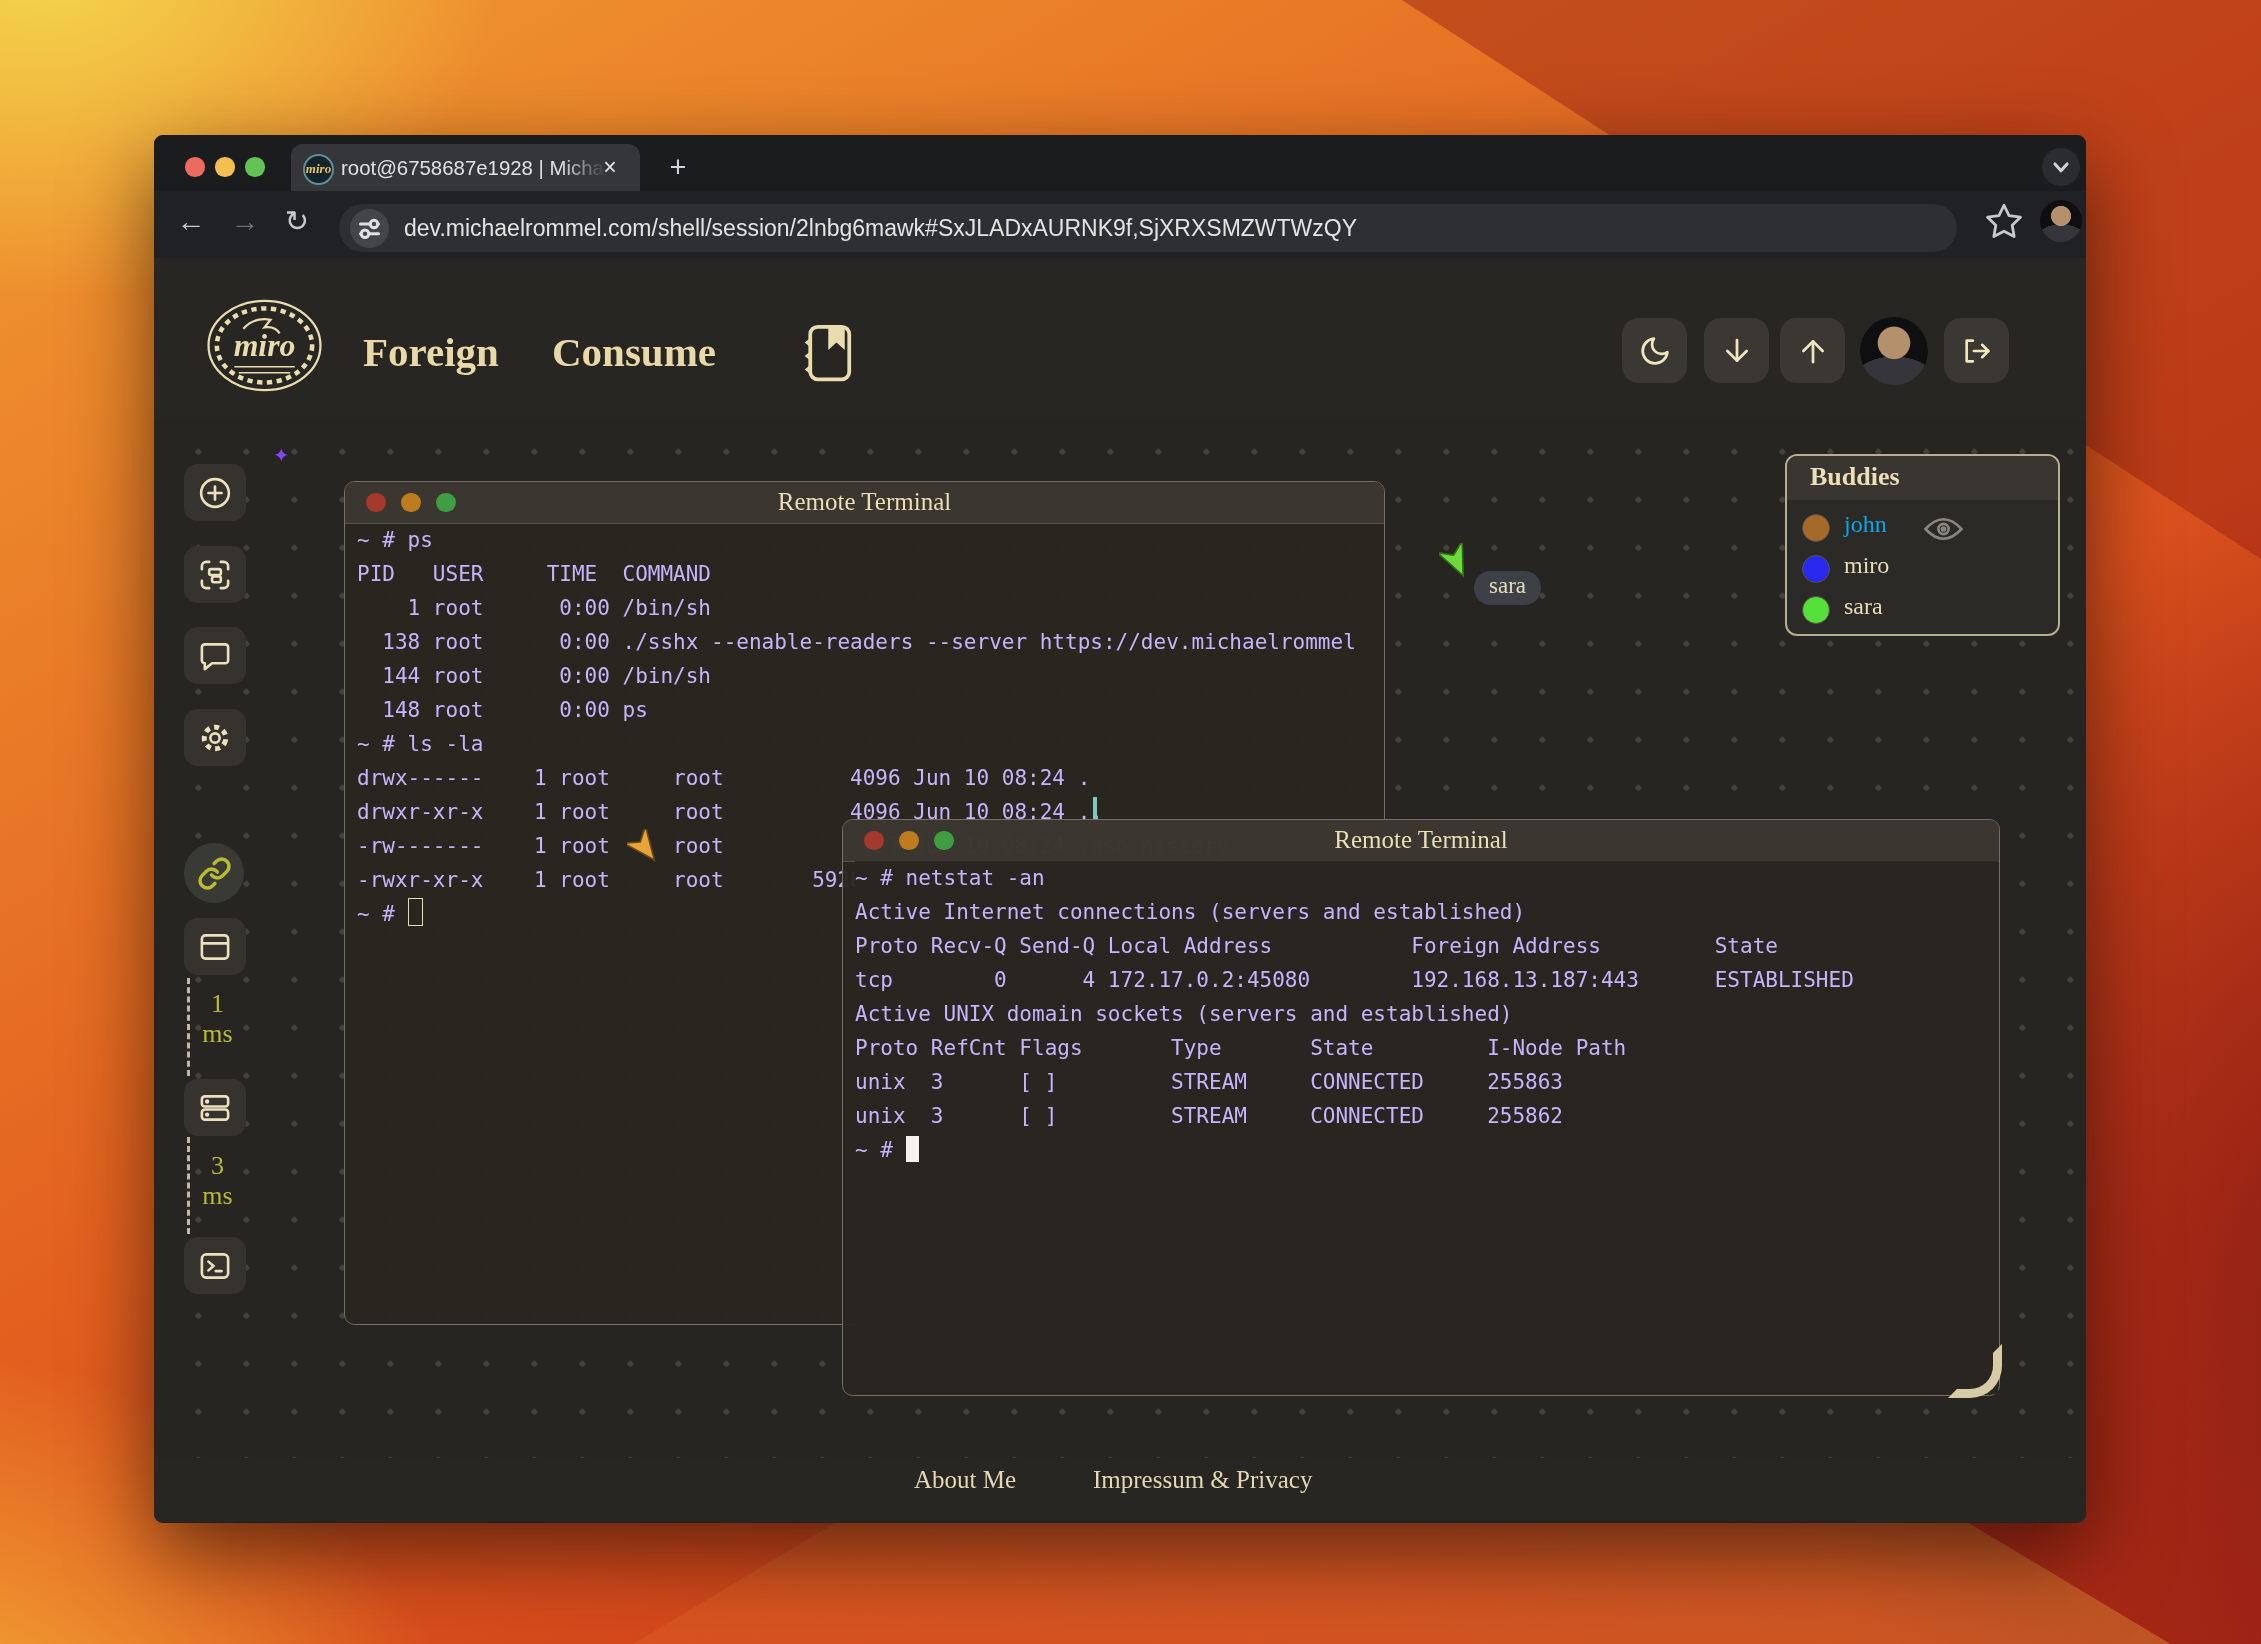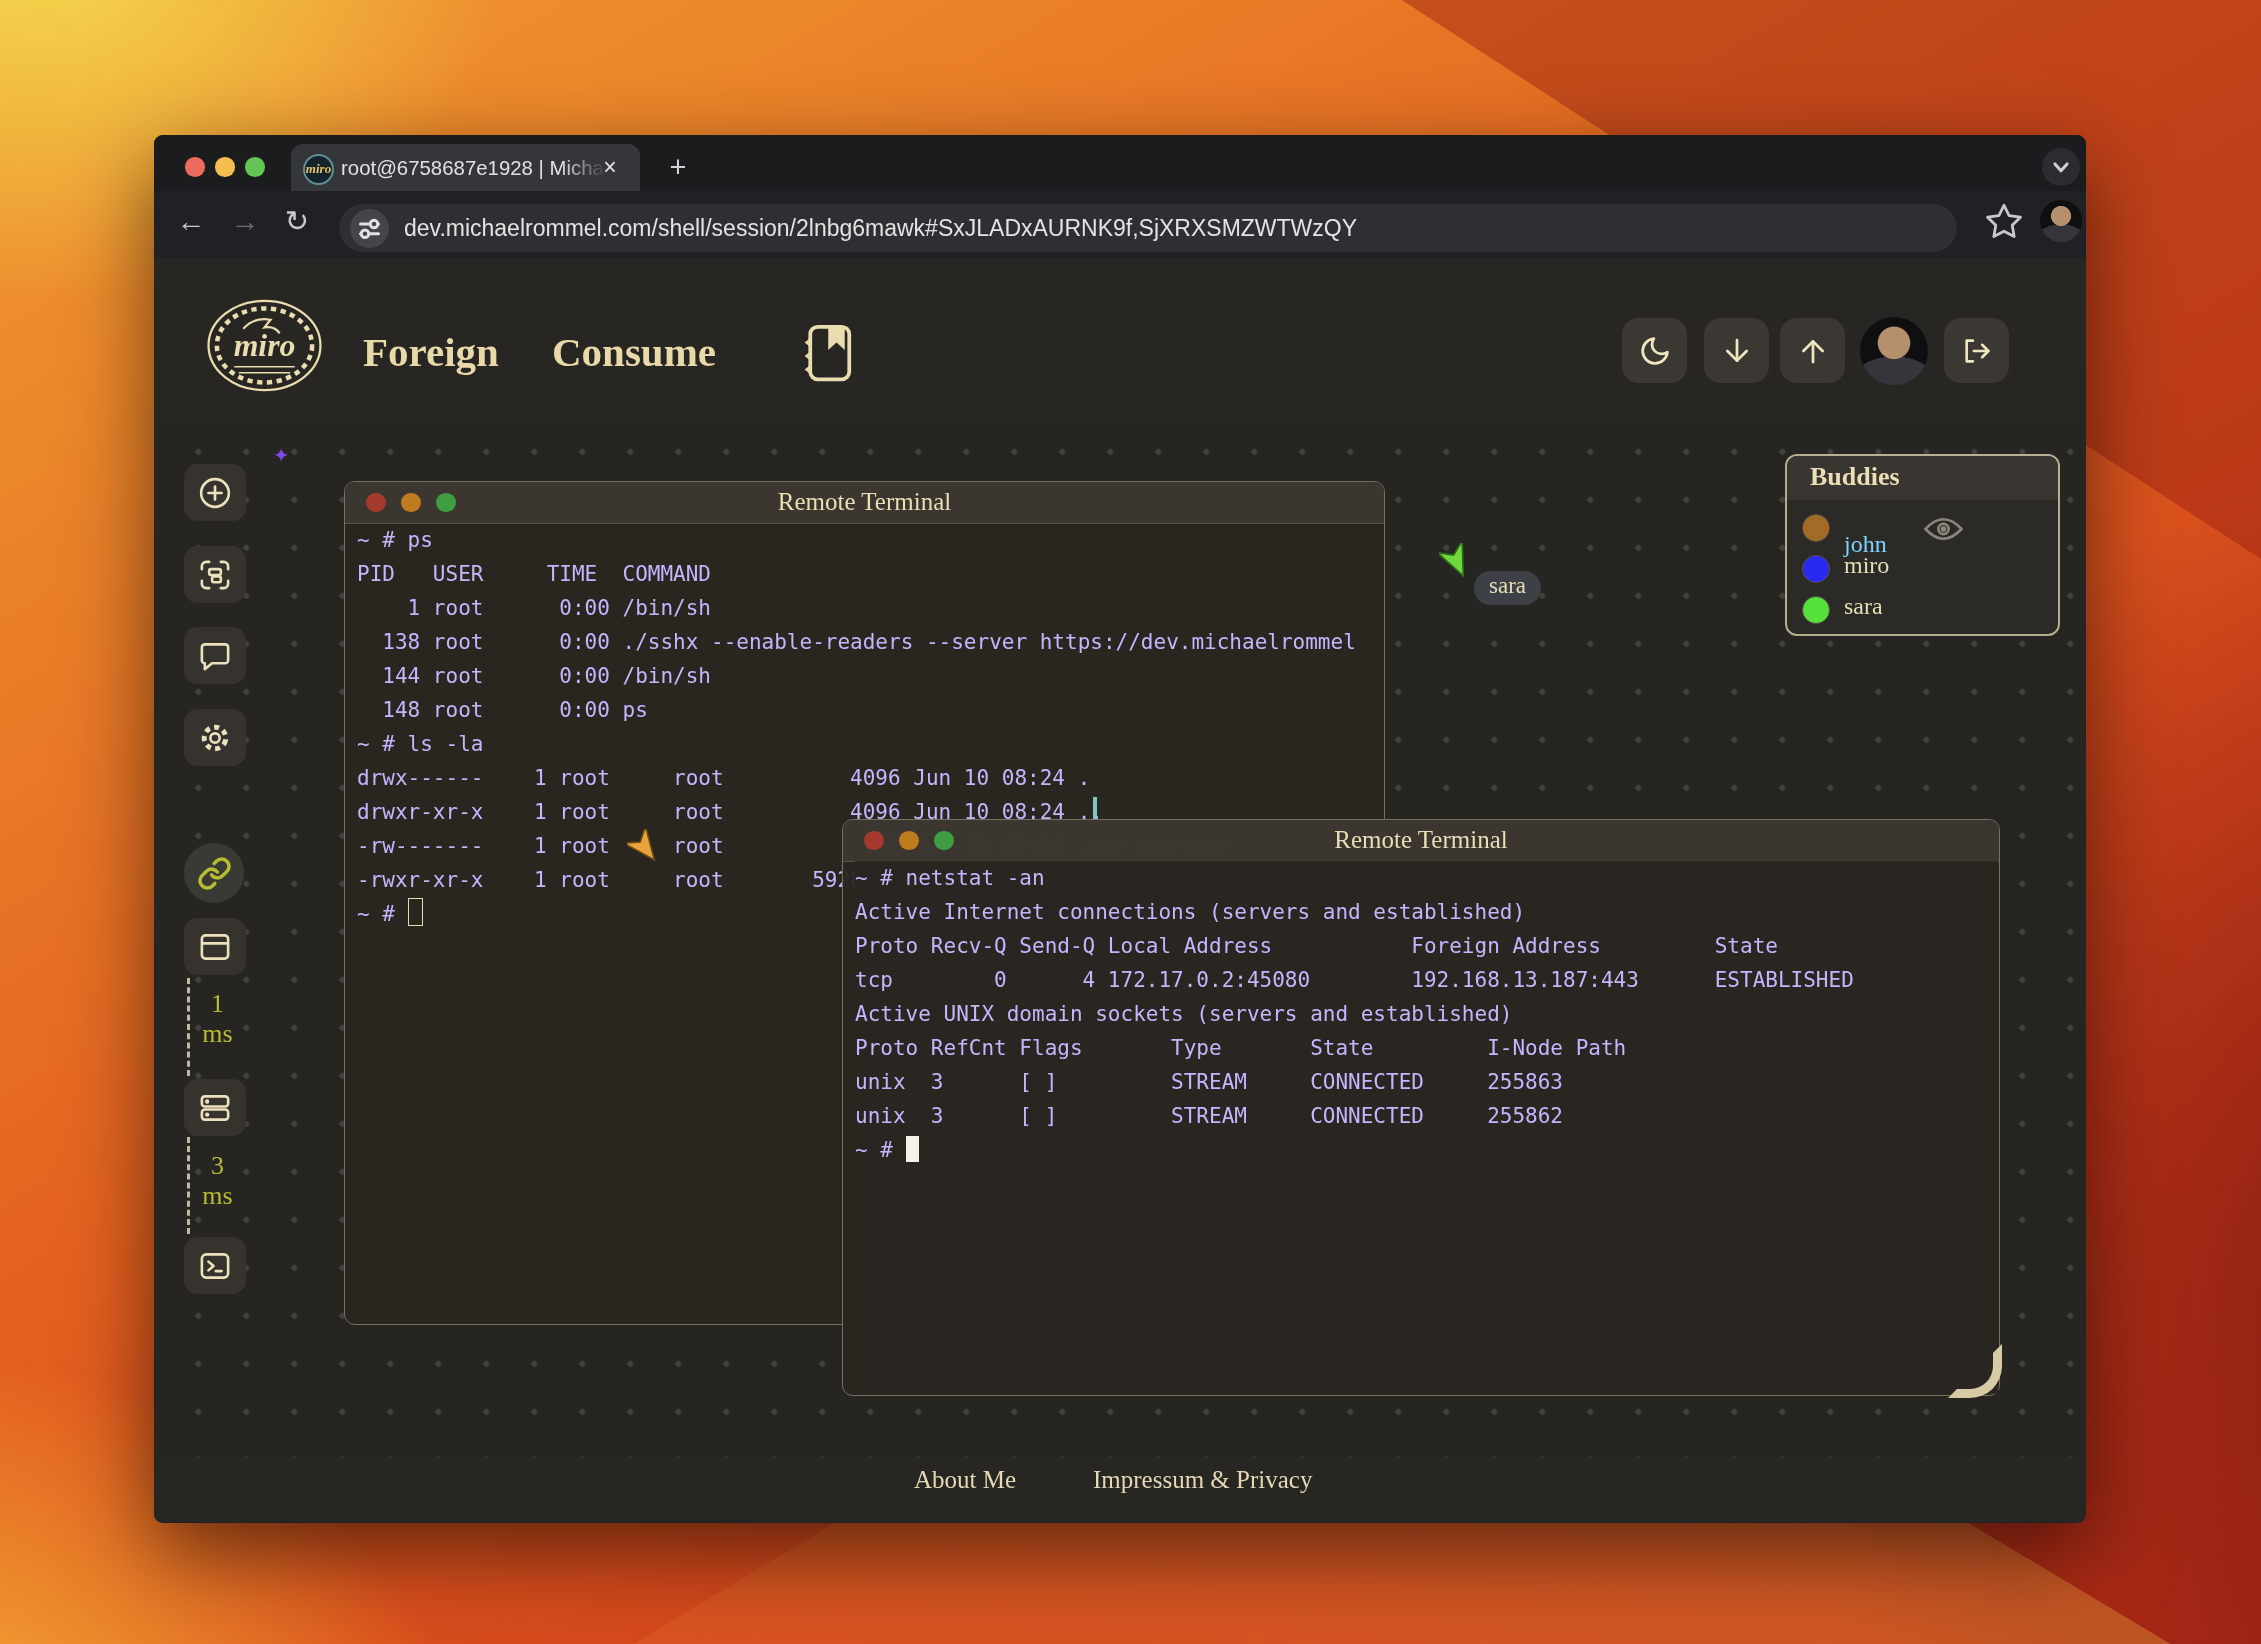--- a/index.html
+++ b/index.html
@@ -87,21 +87,21 @@
     border-right:9px solid #d6cba4;border-bottom-right-radius:32px;}
   
   .buddies{position:absolute;left:1631px;top:33px;width:271px;height:178px;background:#2b2a27;
     border:2.3px solid #b7ad90;border-radius:12px;overflow:hidden;}
   .buddies .bhead{position:absolute;left:0;top:0;right:0;height:44px;background:#393631;
     font:700 26px "Liberation Serif",serif;color:#ecdfb6;line-height:42px;padding-left:23px;}
   .brow{position:absolute;left:0;width:100%;height:41px;}
   .bdot{position:absolute;left:15px;top:7.6px;width:26px;height:26px;border-radius:50%;
     border:1.5px solid #55504a;}
   .bname{position:absolute;left:57px;top:4.5px;font:24px "Liberation Serif",serif;color:#e7dcb4;}
-  .bname.dim{color:#7dd3fc;margin-top:20px;}
+  .bname.dim{color:#0ea5e9;}
   
   .cursor-label{position:absolute;background:#3d4046;border-radius:16.6px;color:#e7ddb4;
     font:23px "Liberation Serif",serif;padding:2.3px 15px 5.3px;}
   .footer-link{position:absolute;font:25px "Liberation Serif",serif;color:#e4d9b4;}
   .sparkle{position:absolute;color:#8247f5;font-size:19.6px;}
   svg{display:block;}
 </style>
 </head>
 <body>
 

